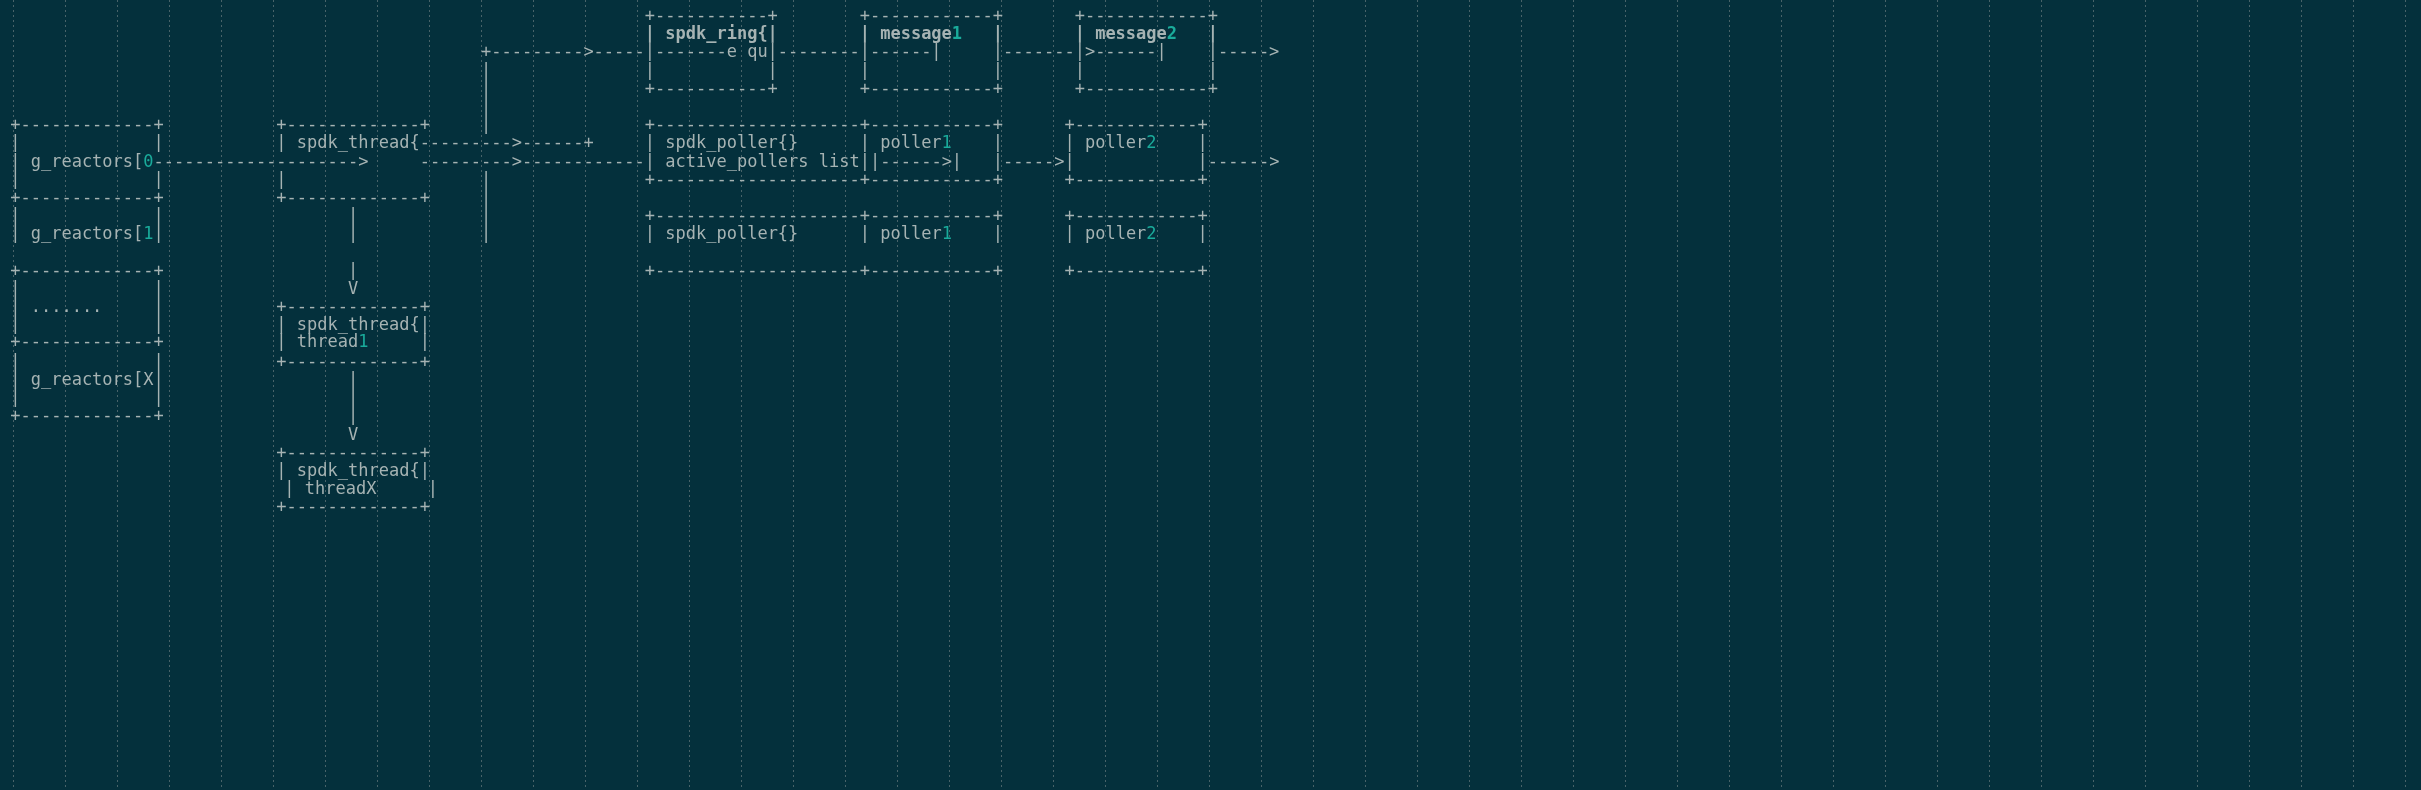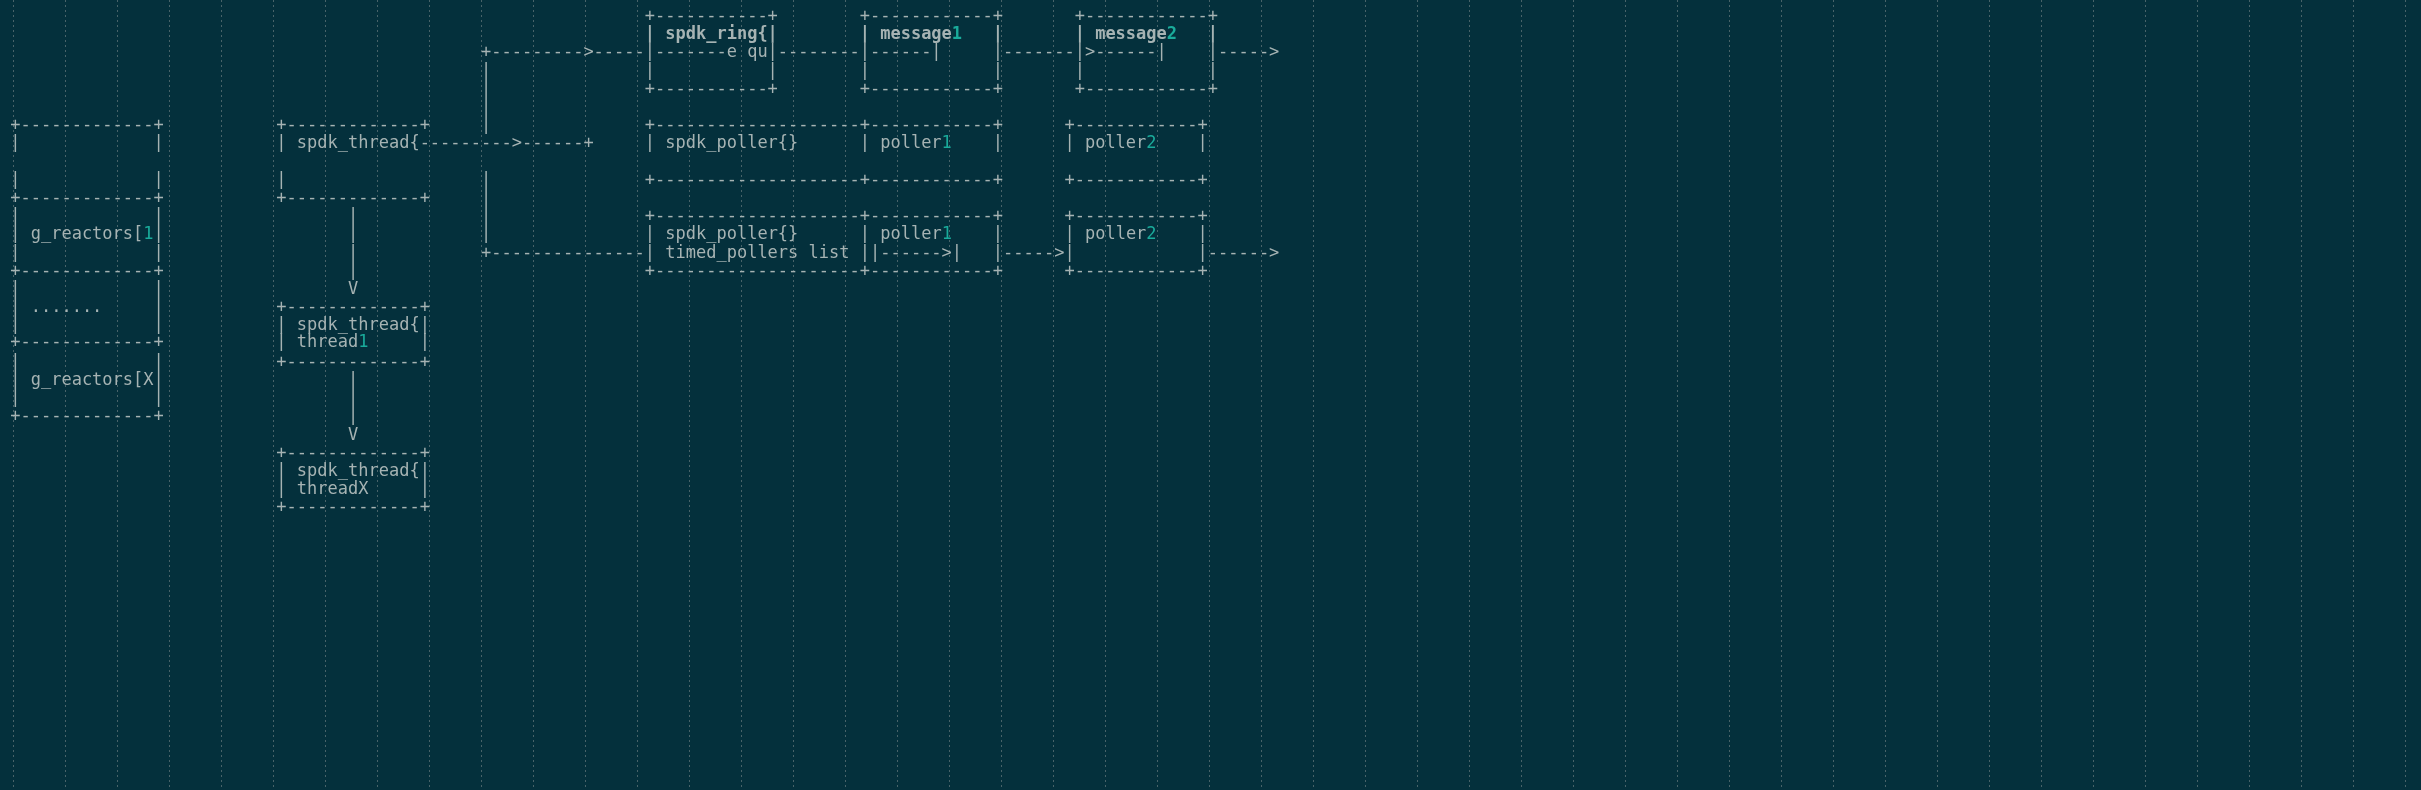--- a/index.html
+++ b/index.html
@@ -117,34 +117,34 @@
 
   <div id="code-layer">
       <div class="code-line" style="top: 6px;">                                                               +-----------+        +------------+       +------------+</div>
       <div class="code-line" style="top: 24.2px; font-weight: bold;">                                                               | spdk_ring{|        | message<span class="num">1</span>   |       | message<span class="num">2</span>   |</div>
       <div class="code-line" style="top: 42.4px;">                                               +---------&gt;-----|-------e qu|--------|------|     |-------|&gt;------|    |-----&gt;</div>
       <div class="code-line" style="top: 60.6px;">                                               |               |           |        |            |       |            |</div>
       <div class="code-line" style="top: 78.8px;">                                               |               +-----------+        +------------+       +------------+</div>
       <div class="code-line" style="top: 97px;">                                               |</div>
       <div class="code-line" style="top: 115.2px;"> +-------------+           +-------------+     |               +--------------------+------------+      +------------+</div>
       <div class="code-line" style="top: 133.4px;"> |             |           | spdk_thread{---------&gt;------+     | spdk_poller{}      | poller<span class="num">1</span>    |      | poller<span class="num">2</span>    |</div>
+      <div class="code-line" style="top: 151.6px;"> | g_reactors[<span class="num">0</span>--------------------&gt;     ---------&gt;------------| active_pollers list||------&gt;|   |-----&gt;|            |------&gt;</div>
       <div class="code-line" style="top: 169.8px;"> |             |           |                   |               +--------------------+------------+      +------------+</div>
       <div class="code-line" style="top: 188px;"> +-------------+           +-------------+     |</div>
       <div class="code-line" style="top: 206.2px;"> |             |                  |            |               +--------------------+------------+      +------------+</div>
       <div class="code-line" style="top: 224.4px;"> | g_reactors[<span class="num">1</span>|                  |            |               | spdk_poller{}      | poller<span class="num">1</span>    |      | poller<span class="num">2</span>    |</div>
-      <div class="code-line" style="top: 242.6px;"> |             |                  |            +---------------| timed_pollers list ||------&gt;|   |-----&gt;|            |------&gt;</div>
       <div class="code-line" style="top: 260.8px;"> +-------------+                  |                            +--------------------+------------+      +------------+</div>
       <div class="code-line" style="top: 279px;"> |             |                  V</div>
       <div class="code-line" style="top: 297.2px;"> | .......     |           +-------------+</div>
       <div class="code-line" style="top: 315.4px;"> |             |           | spdk_thread{|</div>
       <div class="code-line" style="top: 332px;"> +-------------+           | thread<span class="num">1</span>     |</div>
       <div class="code-line" style="top: 351.8px;"> |             |           +-------------+</div>
       <div class="code-line" style="top: 370px;"> | g_reactors[X|                  |</div>
       <div class="code-line" style="top: 388.2px;"> |             |                  |</div>
       <div class="code-line" style="top: 406.4px;"> +-------------+                  |</div>
       <div class="code-line" style="top: 424.6px;">                                  V</div>
       <div class="code-line" style="top: 442.8px;">                           +-------------+</div>
       <div class="code-line" style="top: 461px;">                           | spdk_thread{|</div>
-      <div class="code-line" style="top: 479.2px;">                           | threadX     |</div>
+      <div class="code-line" style="top: 479.2px; padding-left: 8px;">                           | threadX     |</div>
       <div class="code-line" style="top: 497.4px;">                           +-------------+</div>
     </div>
 
 </div>
 
 </body></html>

